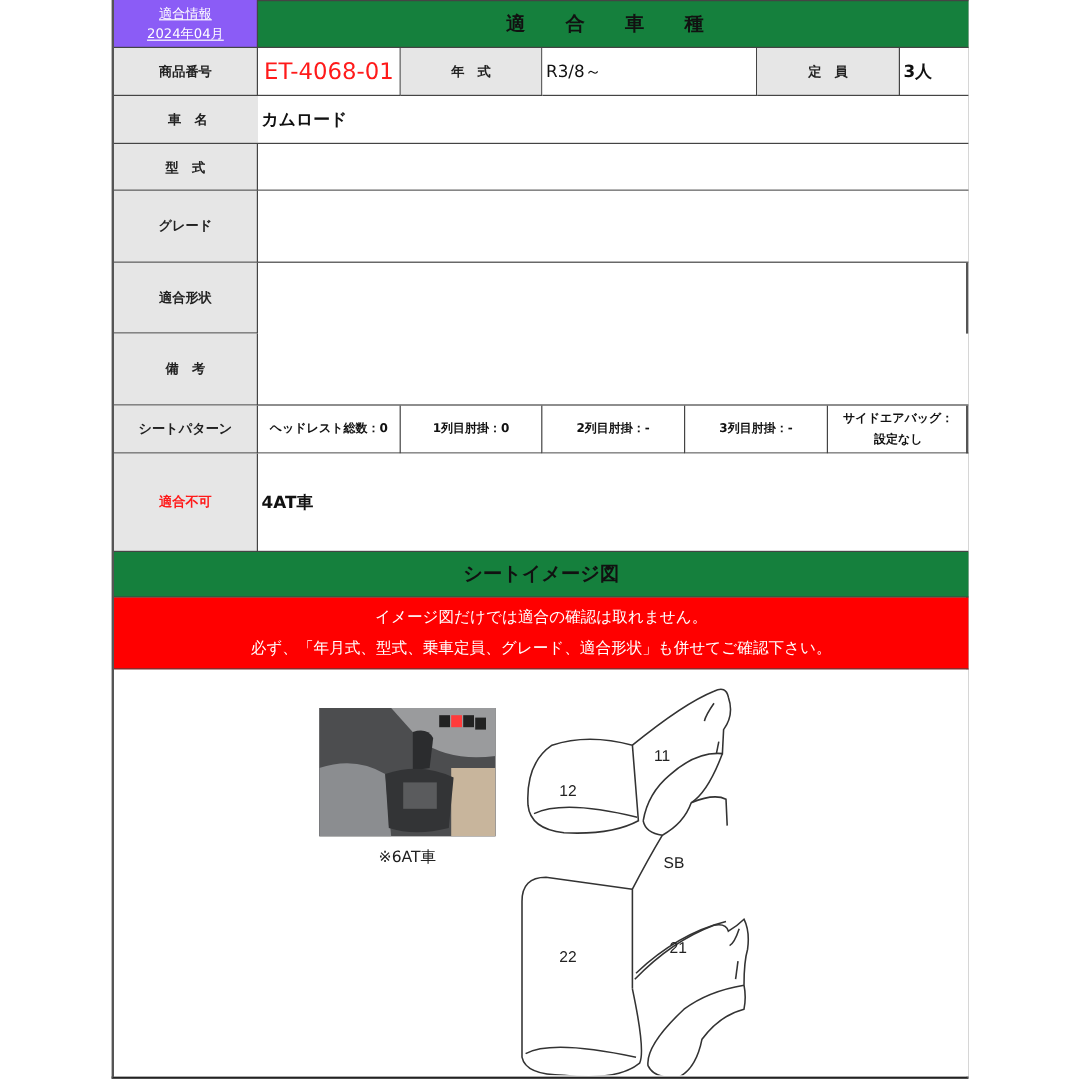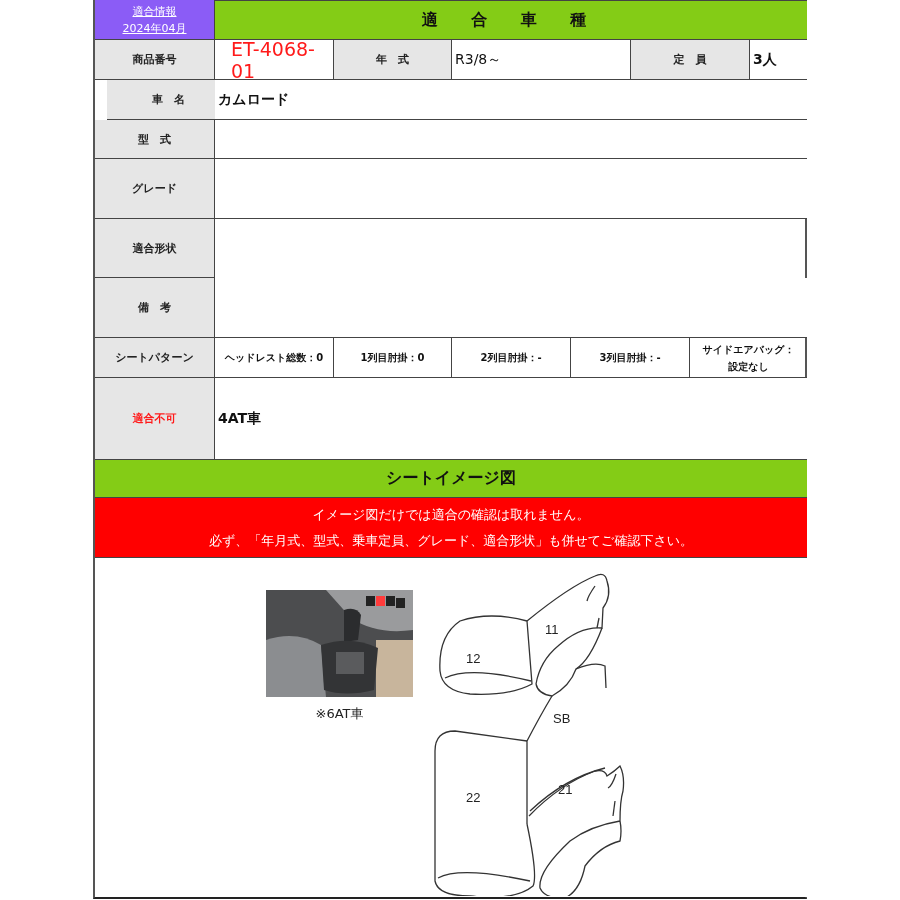--- a/index.html
+++ b/index.html
@@ -5,21 +5,21 @@
   html, body { margin: 0; padding: 0; background: #ffffff; }
   body { width: 900px; height: 900px; position: relative; overflow: hidden;
          font-family: "DejaVu Sans", "Liberation Sans", sans-serif; color: #111; }
   .sheet { position: absolute; left: 93px; top: 0; width: 714px; height: 899px;
            border-left: 2px solid #555; border-right: 2px solid #555; border-bottom: 2px solid #222;
            box-sizing: border-box; }
   .cell { position: absolute; box-sizing: border-box; display: flex; align-items: center;
           border-right: 1px solid #444; border-bottom: 1px solid #444; overflow: hidden; }
   .lbl { background: #e6e6e6; justify-content: center; font-size: 11px; font-weight: bold; color: #222; letter-spacing: 0; }
   .val { background: #fff; padding-left: 3px; font-size: 14px; font-weight: bold; }
-  .hdr { background: #84cc16; justify-content: center; font-weight: bold; font-size: 16px; }
+  .hdr { background: #15803d; justify-content: center; font-weight: bold; font-size: 16px; }
   .badge { background: #8b5cf6; color: #fff; flex-direction: column; justify-content: center;
            font-size: 11px; line-height: 17px; }
   .badge span { text-decoration: underline; }
   .red-text { color: #ff1a1a; }
   .pat { justify-content: center; font-size: 10px; font-weight: bold; text-align: center; line-height: 17px; }
   .notice { background: #ff0000; color: #fff; flex-direction: column; justify-content: center;
             font-size: 13px; line-height: 26px; }
   .img-area { background: #fff; border-right: none; }
 </style>
 </head>
@@ -31,37 +31,37 @@
     <span>適合情報</span>
     <span>2024年04月</span>
   </div>
   <div class="cell hdr" style="left:120px;top:0;width:592px;height:40px;border-top:1px solid #444;border-right:none;">
     <span style="letter-spacing:14px;">適 合 車 種</span>
   </div>
 
   <div class="cell lbl" style="left:0;top:40px;width:120px;height:40px;">
     <span>商品番号</span>
   </div>
-  <div class="cell val" style="left:120px;top:40px;width:119px;height:40px;padding-left:16px;">
+  <div class="cell val" style="left:120px;top:40px;width:119px;height:40px;padding-left:5px;">
     <span class="red-text" style="font-size:19px;font-weight:normal;">ET-4068-01</span>
   </div>
   <div class="cell lbl" style="left:239px;top:40px;width:118px;height:40px;">
     <span style="white-space:pre;">年　式</span>
   </div>
   <div class="cell val" style="left:357px;top:40px;width:179px;height:40px;font-weight:normal;">
     <span>R3/8～</span>
   </div>
   <div class="cell lbl" style="left:536px;top:40px;width:119px;height:40px;">
     <span style="white-space:pre;">定　員</span>
   </div>
   <div class="cell val" style="left:655px;top:40px;width:57px;height:40px;border-right:none;">
     <span>3人</span>
   </div>
 
-  <div class="cell lbl" style="left:12px;top:80px;width:124px;height:40px;">
+  <div class="cell lbl" style="left:0;top:80px;width:124px;height:40px;">
     <span style="white-space:pre;">車　名</span>
   </div>
   <div class="cell val" style="left:120px;top:80px;width:592px;height:40px;border-right:none;">
     <span>カムロード</span>
   </div>
 
   <div class="cell lbl" style="left:0;top:120px;width:120px;height:39px;">
     <span style="white-space:pre;">型　式</span>
   </div>
   <div class="cell val" style="left:120px;top:120px;width:592px;height:39px;border-right:none;">

